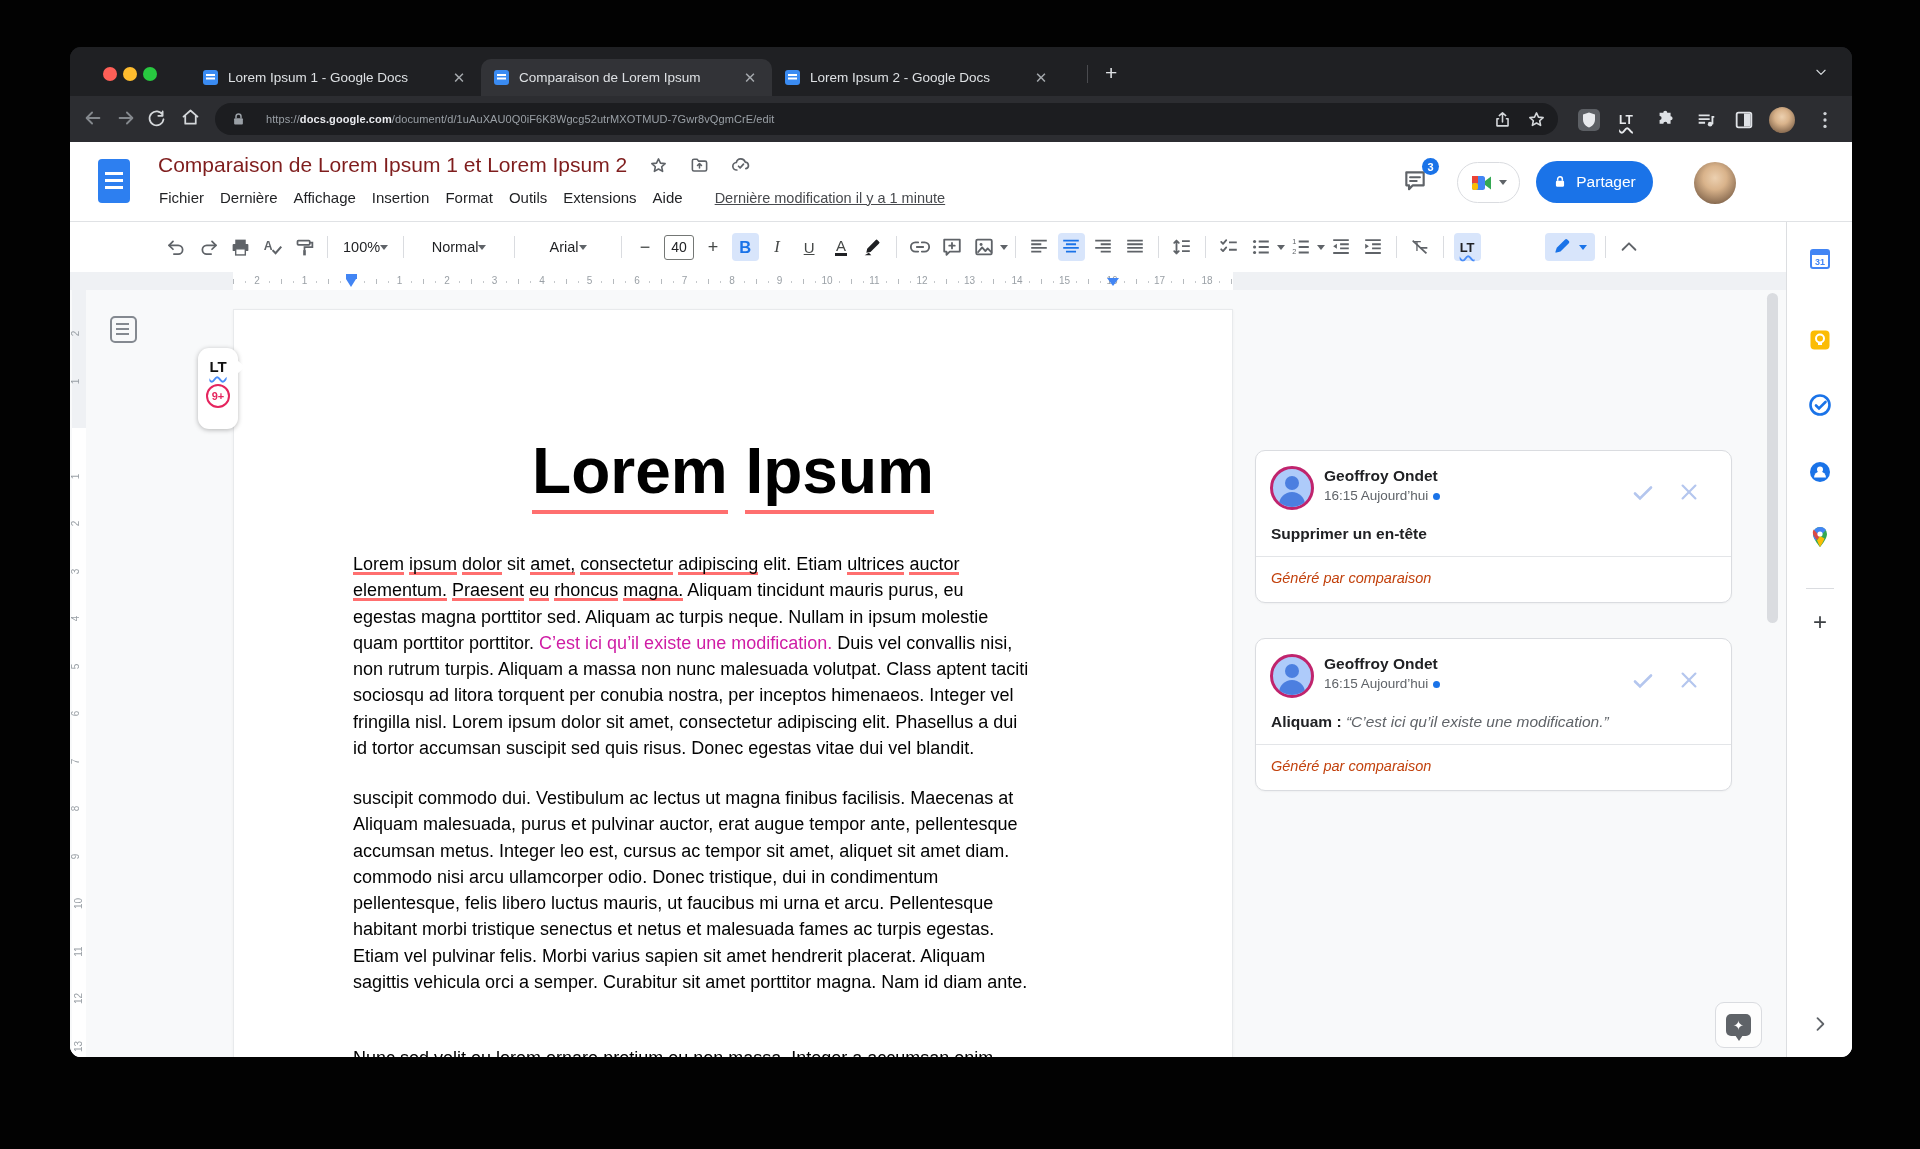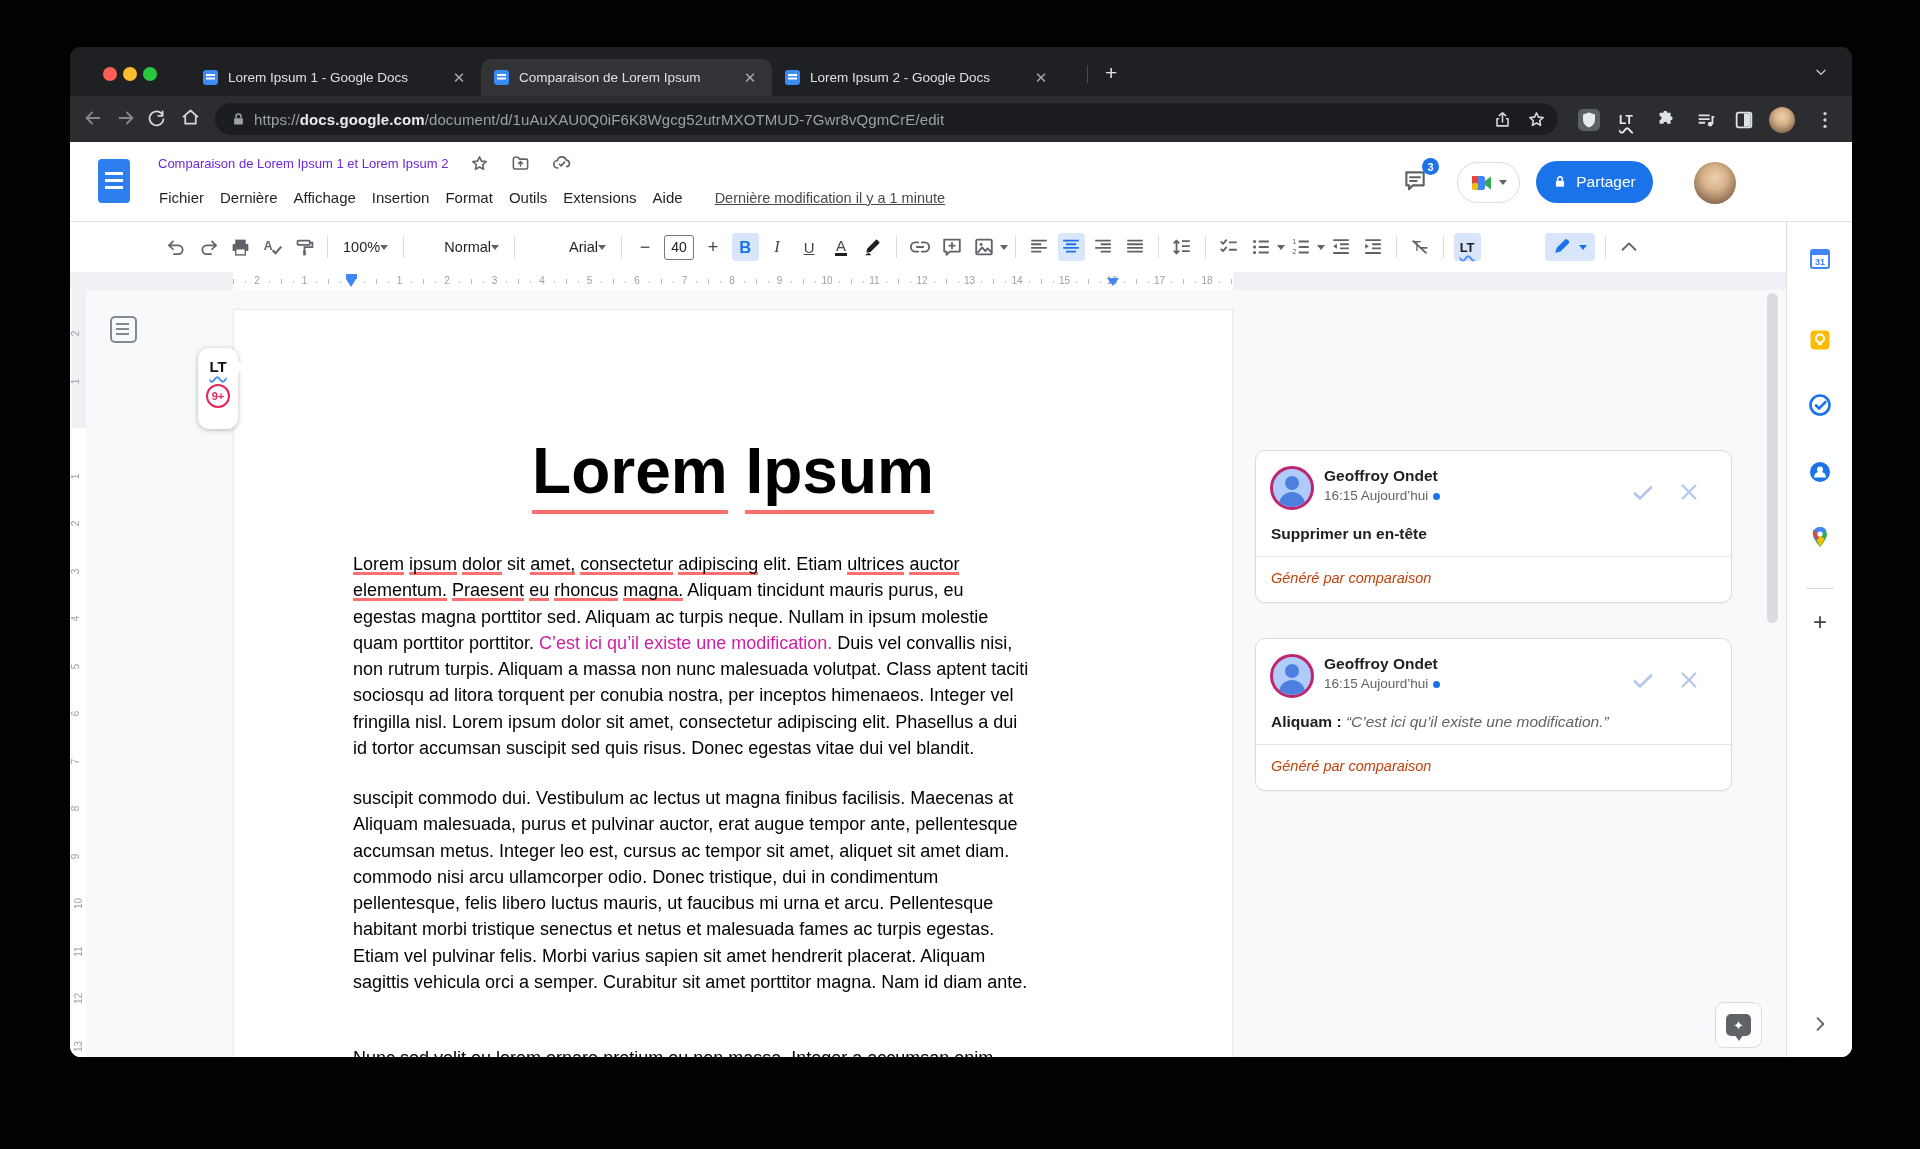--- a/index.html
+++ b/index.html
@@ -15,49 +15,49 @@
 .tab .x{color:#a5a9ad;font-size:15px;width:18px;text-align:center}
 .fav{width:15px;height:15px;border-radius:3px;background:#3a8bf2;position:relative;flex:none}
 .fav:before{content:"";position:absolute;left:3px;top:4px;width:9px;height:2px;background:#fff;box-shadow:0 3.5px 0 #fff}
 #newtab{position:absolute;left:1035px;top:14px;color:#dde0e3;font-size:21px;font-weight:300}
 #tabsep{position:absolute;left:1017px;top:18px;width:1px;height:18px;background:#4a4b4f}
 #strip-chev{position:absolute;right:24px;top:18px}
 
 #urlbar{position:relative;height:46px;background:#2c2d31}
 .navic{position:absolute;top:11px;width:24px;height:24px}
 #omnibox{position:absolute;left:145px;top:7px;width:1343px;height:32px;border-radius:16px;background:#1c1d20;display:flex;align-items:center;padding:0 16px}
-#urltext{font-size:15px;margin-left:8px;white-space:nowrap;letter-spacing:.1px}
+#urltext{font-size:11px;margin-left:20px;white-space:nowrap;letter-spacing:.1px}
 #urltext .dim{color:#9aa0a6}
 #urltext .host{color:#e9eaee;font-weight:600}
 .boxic{position:absolute;top:11px;width:26px;height:26px;display:flex;align-items:center;justify-content:center}
 
 #docs{position:relative;height:915px;background:#fff;color:#202124}
 #dheader{position:relative;height:80px;border-bottom:1px solid #e0e2e5}
 #dlogo{position:absolute;left:28px;top:17px;width:32px;height:44px;background:#2d7ff0;border-radius:4px}
 #dlogo:before{content:"";position:absolute;left:7px;top:13px;width:18px;height:3px;background:#fff;box-shadow:0 7px 0 #fff,0 14px 0 #fff}
 #dtitle-row{position:absolute;left:88px;top:11px;display:flex;align-items:center}
-#dtitle{font-size:13px;color:#6d28d9}
+#dtitle{font-size:21px;color:#7f1d1d}
 #dtitle-row .hic{margin-left:22px}
 #dmenus{position:absolute;left:81px;top:44px;display:flex;align-items:center}
 .menu{font-size:15px;padding:3px 8px;color:#1f2023}
 #lastedit{font-size:14.5px;color:#47494d;text-decoration:underline;margin-left:24px}
 #hdr-right{position:absolute;right:0;top:0;height:80px;width:450px}
 #cmticon{position:absolute;left:0px;top:26px}
 #badge3{position:absolute;left:20px;top:16px;min-width:17px;height:17px;border-radius:9px;background:#1a73e8;color:#fff;font-size:11px;font-weight:700;display:flex;align-items:center;justify-content:center;padding:0 3px}
 #meet{position:absolute;left:55px;top:20px;width:63px;height:41px;border:1px solid #dadce0;border-radius:21px;display:flex;align-items:center;justify-content:center;background:#fff}
 #share{position:absolute;left:134px;top:19px;width:117px;height:42px;border-radius:21px;background:#1a73e8;color:#fff;display:flex;align-items:center;justify-content:center;font-size:15.5px;font-weight:500;gap:9px}
 #hdravatar{position:absolute;left:292px;top:20px;width:42px;height:42px;border-radius:50%;background:radial-gradient(circle at 50% 38%,#ecd0b0 0%,#d9b38b 35%,#8d6f54 75%,#5f4a37 100%)}
 
 #main{display:flex;height:835px}
 #dleft{width:1716px;display:flex;flex-direction:column}
 #dtoolbar{height:50px;display:flex;align-items:center;padding-left:90px}
 .ti{height:28px;min-width:27px;display:flex;align-items:center;justify-content:center;border-radius:4px;margin:0 2.5px;color:#444746;font-size:15px}
 .ti.chip{background:#d8e5fb}
 .tsep{width:1px;height:22px;background:#dadce0;margin:0 7px}
-.tsel{display:flex;align-items:center;justify-content:flex-end;padding:0 8px;font-size:14.5px;color:#1f2023}
+.tsel{display:flex;align-items:center;justify-content:center;padding:0 8px;font-size:14.5px;color:#1f2023}
 .caret{width:0;height:0;border-left:4.5px solid transparent;border-right:4.5px solid transparent;border-top:5px solid #5f6368;display:inline-block}
 #szbox{width:30px;height:25px;border:1px solid #747775;border-radius:3px;display:flex;align-items:center;justify-content:center;font-size:14px;margin:0 3px}
 .bi{font-weight:700;font-size:16.5px}
 #pencilchip{margin-left:62px}
 
 #hruler{position:relative;height:18px;background:#eff1f4;overflow:hidden}
 #hruler .white{position:absolute;left:163px;top:0;width:1000px;height:18px;background:#fff}
 .rnum{position:absolute;top:3px;font-size:10px;color:#9aa0a6;transform:translateX(-50%)}
 .rtick{position:absolute;top:7px;width:1px;height:5px;background:#b6babe}
 .rdot{position:absolute;top:9px;width:1px;height:2px;background:#c6c9cc}

